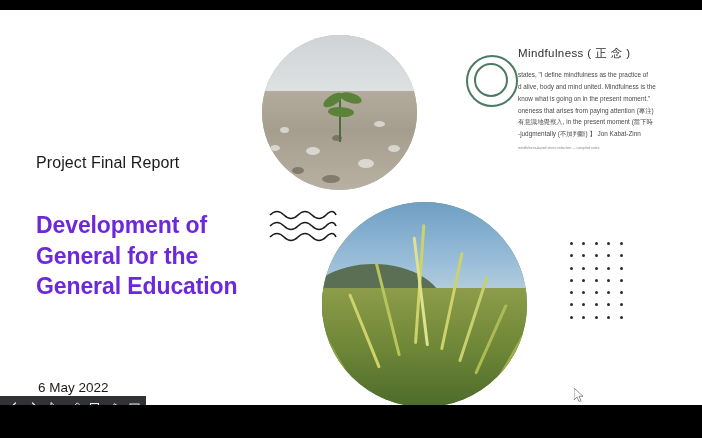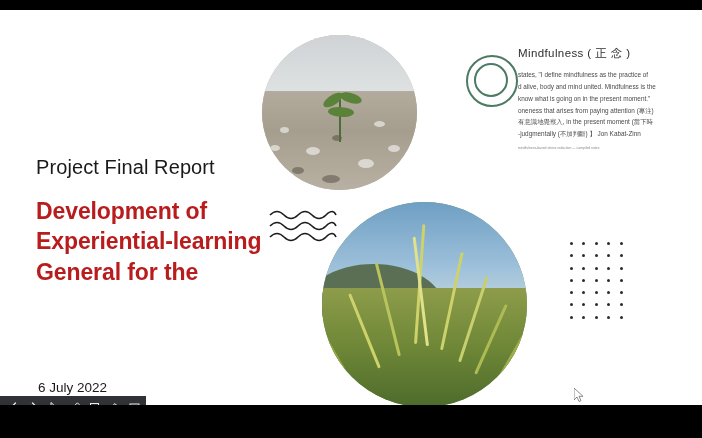--- a/index.html
+++ b/index.html
@@ -41,30 +41,30 @@
   }
 
   
   .text-block {
     position: absolute;
     left: 36px;
     top: 138px;
     width: 320px;
   }
   .proj-line {
-    font-size: 20px;
+    font-size: 16px;
     color: #1a1a1a;
     line-height: 1.9;
     letter-spacing: 0.1px;
   }
   .title {
-    margin-top: 10px;
+    margin-top: 32px;
     font-size: 23px;
     font-weight: bold;
-    color: #b91c1c;
+    color: #6d28d9;
     line-height: 1.32;
     letter-spacing: -0.1px;
   }
   .date {
     position: absolute;
     left: 38px;
     top: 370px;
     font-size: 13.5px;
     color: #1a1a1a;
   }
@@ -338,26 +338,26 @@
         <div>有意識地覺察入, in the present moment (當下時</div>
         <div>-judgmentally (不加判斷) 】 Jon Kabat-Zinn</div>
       </div>
       <div class="tiny">mindfulness-based stress reduction  —  compiled notes</div>
     </div>
 
     <div class="text-block">
       <div class="proj-line">Project Final Report</div>
       <div class="title">
         <div>Development of</div>
-        <div>Experiential-learning</div>
         <div>General for the</div>
+        <div>General Education</div>
       </div>
     </div>
 
-    <div class="date">6 July 2022</div>
+    <div class="date">6 May 2022</div>
   </div>
 
   <svg class="cursor-arrow" viewBox="0 0 10 14">
     <path d="M0,0 L0,12 L3,9 L5,13.5 L7,12.6 L5,8.3 L9,8.3 Z" fill="#ffffff" stroke="#444" stroke-width="0.6"></path>
   </svg>
 
   <div class="controls">
     <div class="ctl">
       <svg width="12" height="12" viewBox="0 0 12 12">
         <path d="M7.5,2 L3.5,6 L7.5,10" fill="none" stroke="#e8eaed" stroke-width="1.3" stroke-linecap="round" stroke-linejoin="round"></path>

